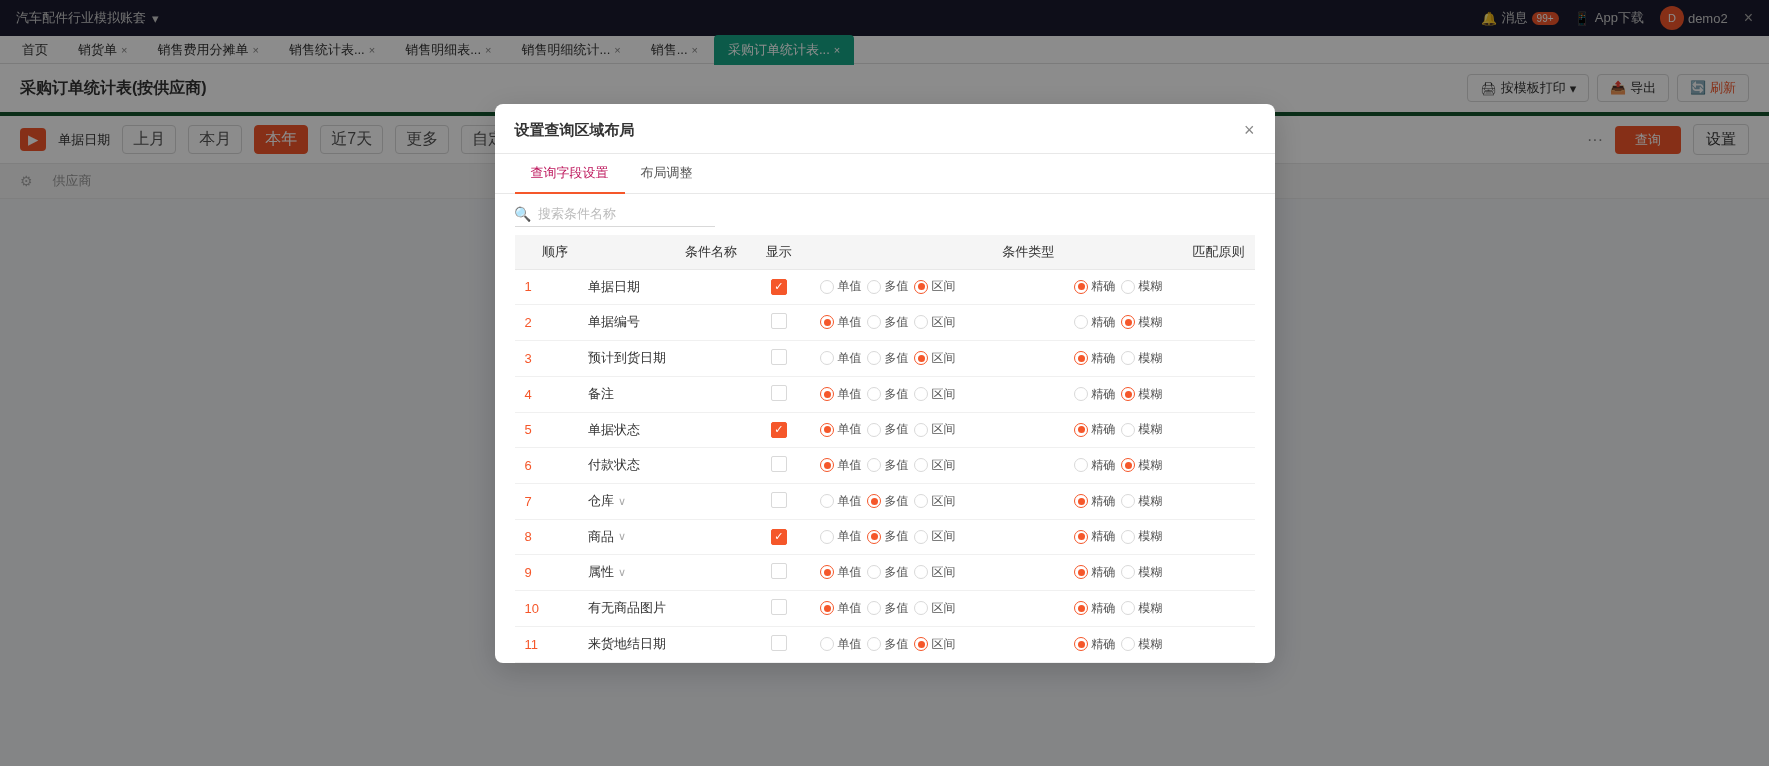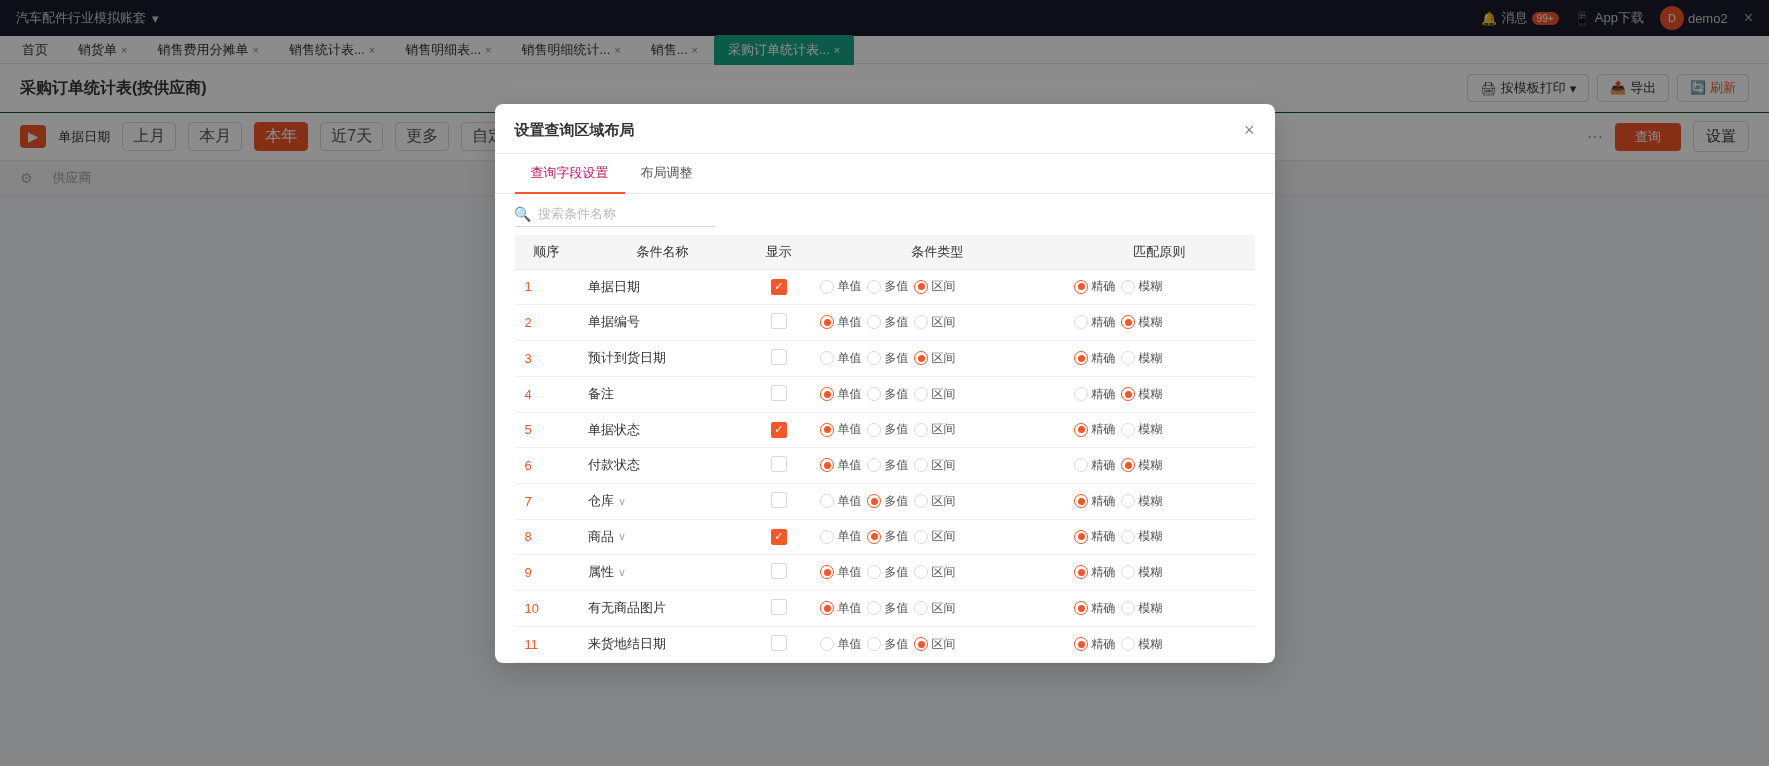--- a/index.html
+++ b/index.html
@@ -45,21 +45,21 @@
     .tab-item .tab-close { font-size: 11px; color: #888; cursor: pointer; }
     .tab-item.active .tab-close { color: #fff; }
 
     
     .page-header {
       background: #fff;
       padding: 10px 20px;
       display: flex;
       align-items: center;
       justify-content: space-between;
-      border-bottom: 1px solid #14532d;
+      border-bottom: 4px solid #14532d;
     }
     .page-title { font-size: 16px; font-weight: bold; color: #333; }
     .header-actions { display: flex; gap: 8px; align-items: center; }
     .btn-print { background: #fff; border: 1px solid #d9d9d9; border-radius: 4px; padding: 4px 12px; cursor: pointer; font-size: 13px; color: #333; display: flex; align-items: center; gap: 4px; }
     .btn-export { background: #fff; border: 1px solid #d9d9d9; border-radius: 4px; padding: 4px 12px; cursor: pointer; font-size: 13px; color: #333; }
     .btn-refresh { background: #fff; border: 1px solid #d9d9d9; border-radius: 4px; padding: 4px 12px; cursor: pointer; font-size: 13px; color: #f5572a; }
 
     
     .filter-area {
       background: #fff;
@@ -158,21 +158,21 @@
       overflow-y: auto;
       padding: 0 20px;
     }
     .modal-table table {
       width: 100%;
       border-collapse: collapse;
     }
     .modal-table thead th {
       background: #f5f5f5;
       padding: 8px 10px;
-      text-align: center;
+      text-align: right;
       font-size: 13px;
       font-weight: 500;
       color: #333;
       border-bottom: 1px solid #e8e8e8;
       position: sticky;
       top: 0;
     }
     .modal-table tbody tr {
       border-bottom: 1px solid #f0f0f0;
     }

